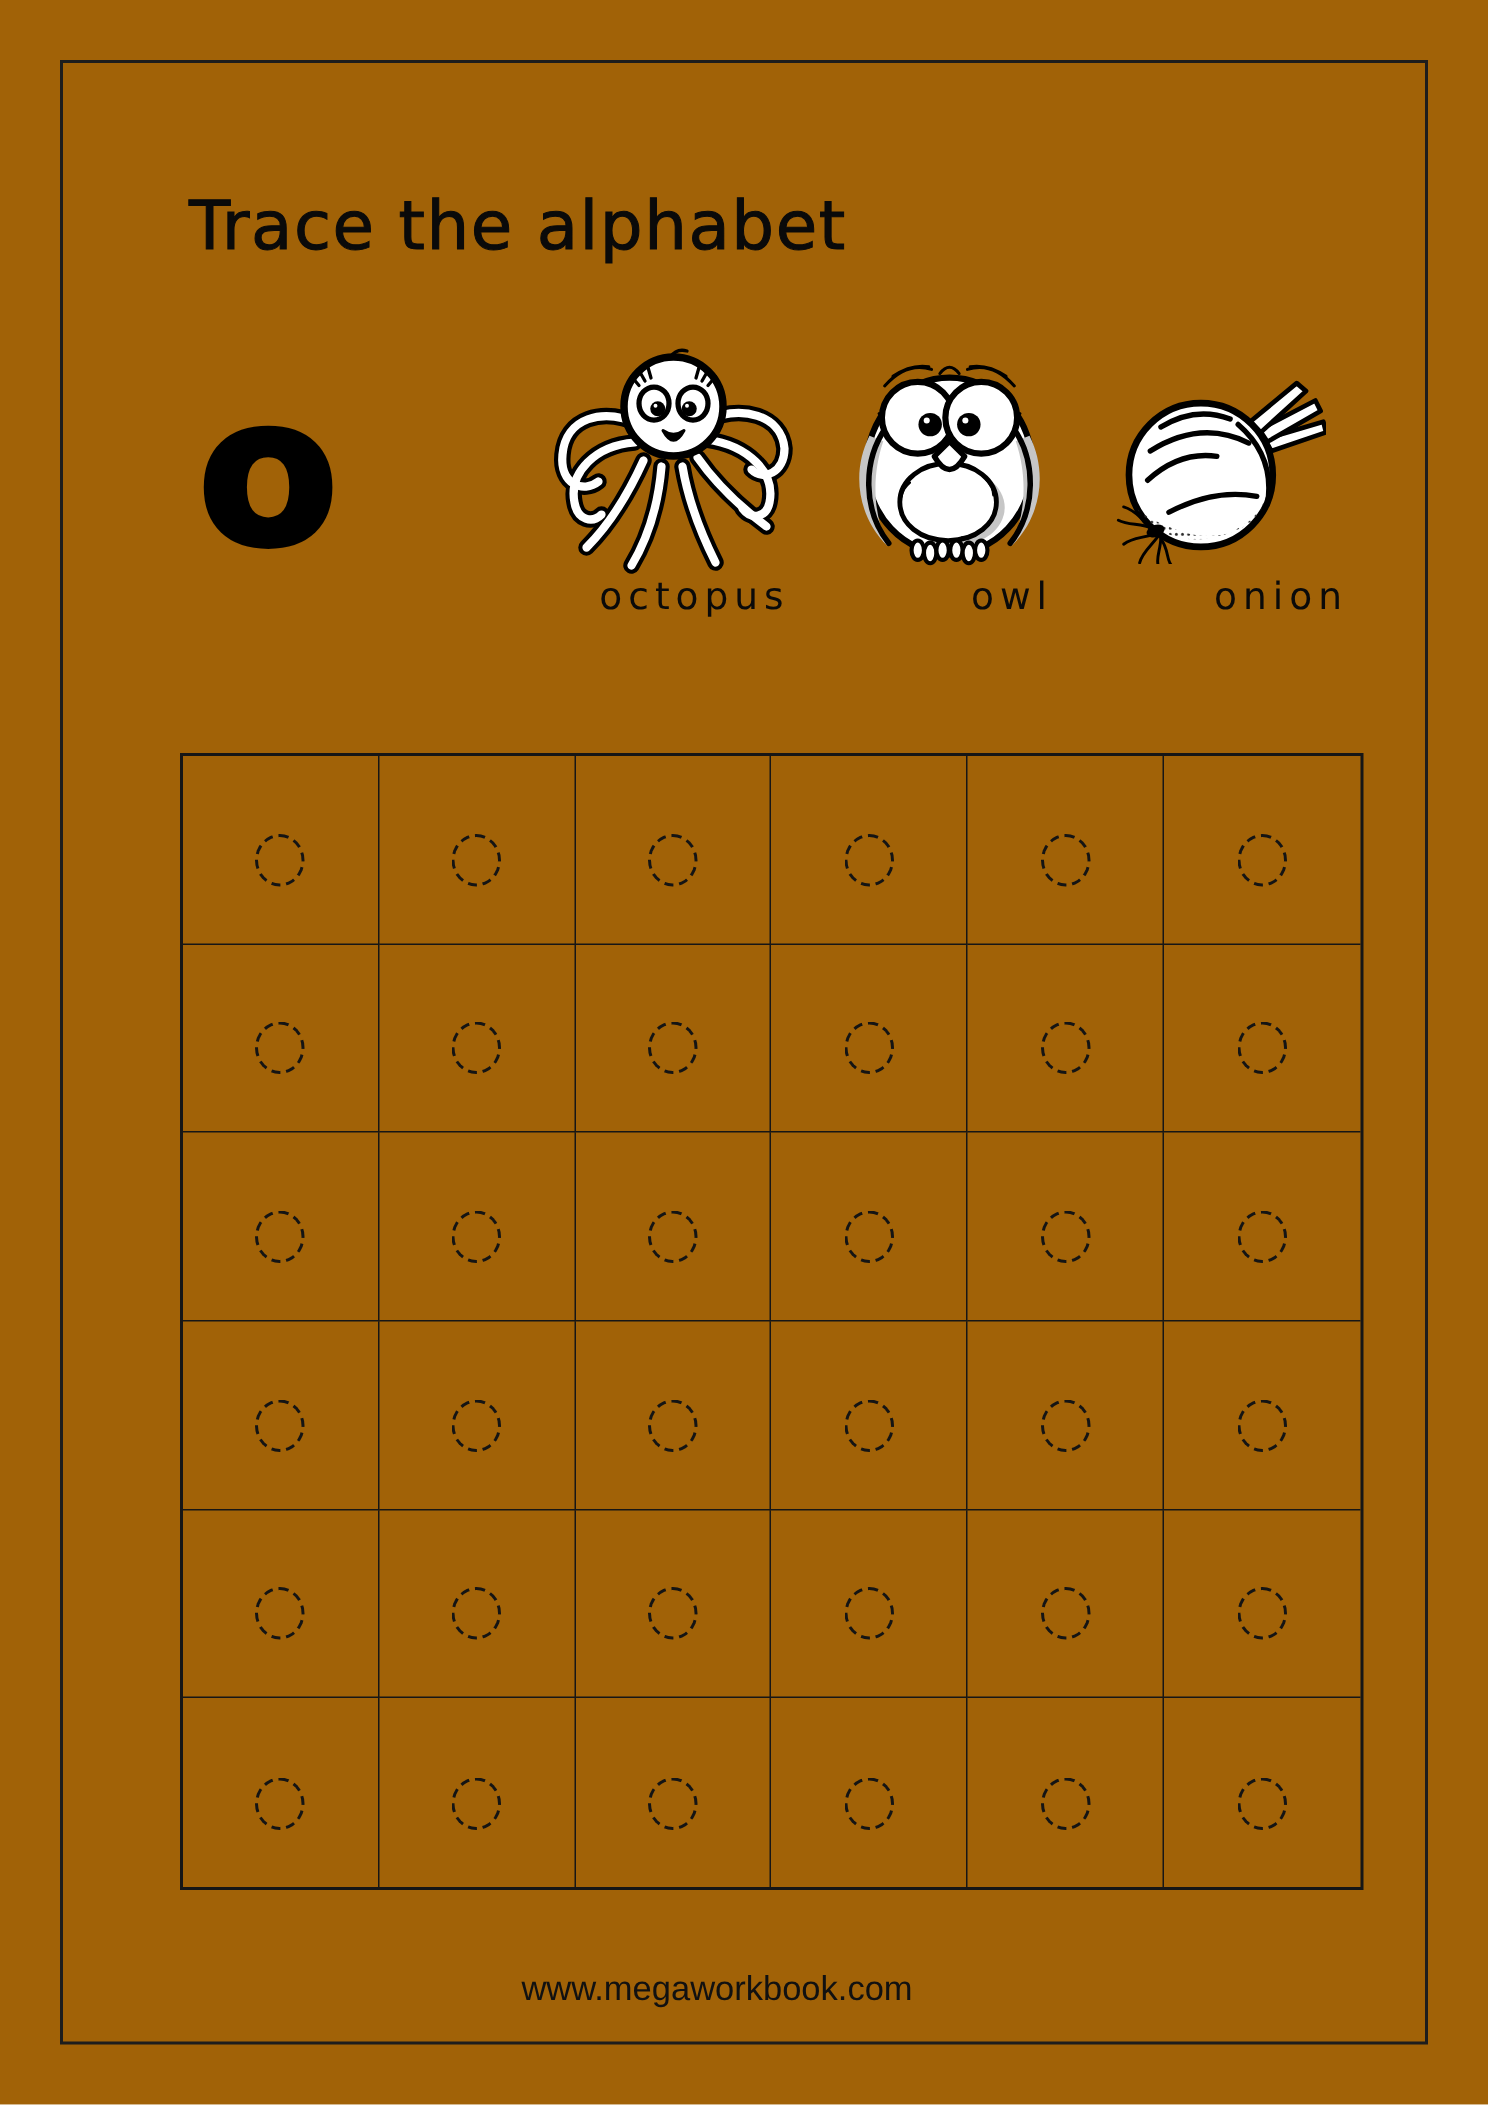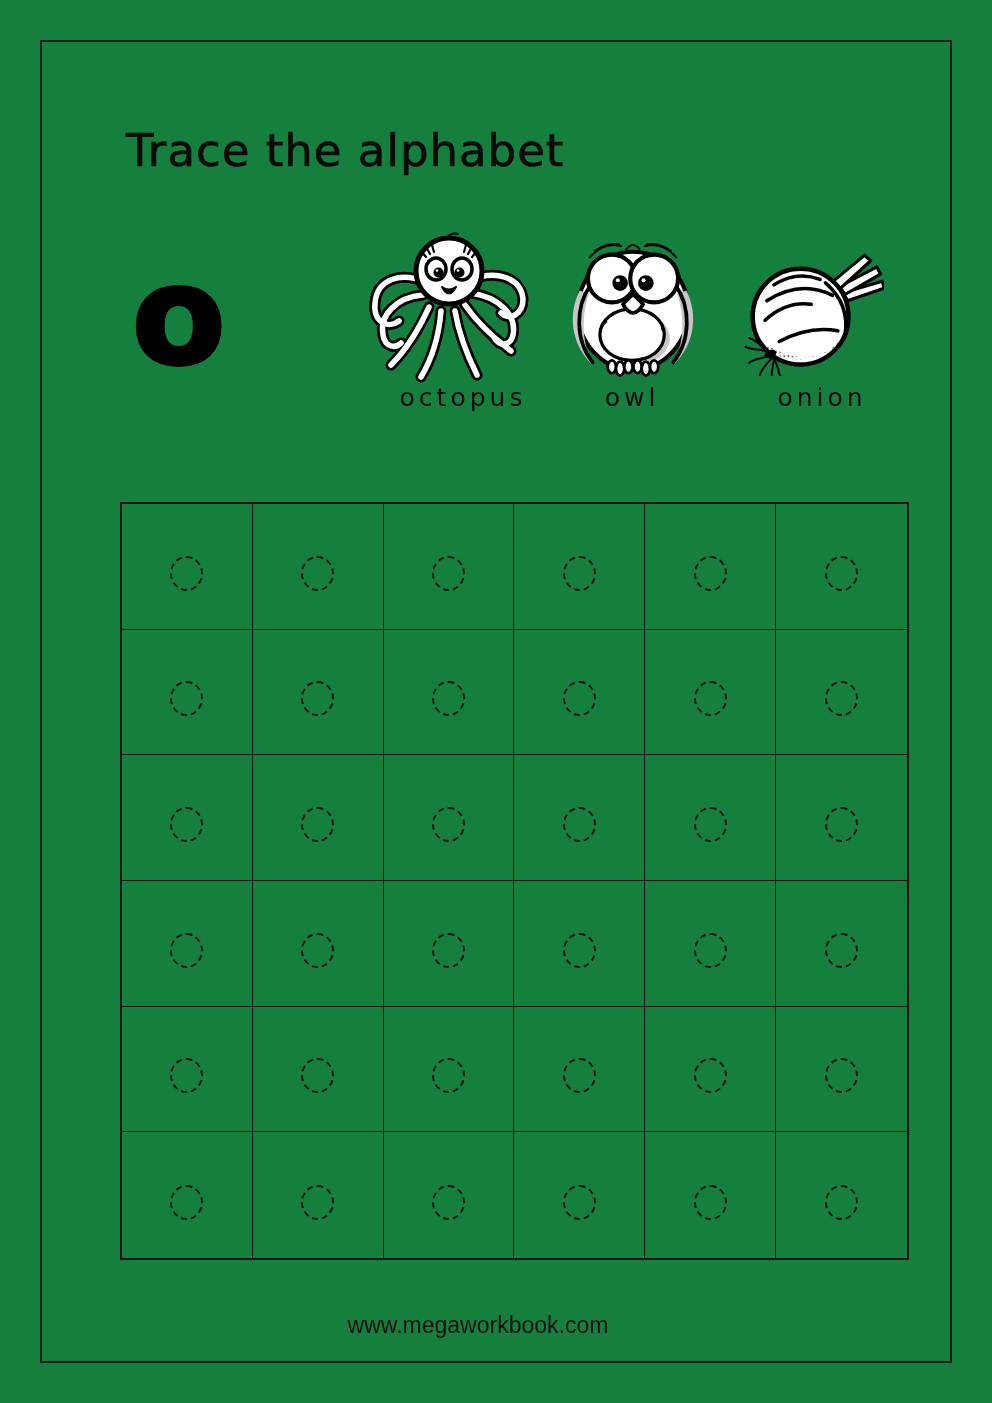--- a/index.html
+++ b/index.html
@@ -1,30 +1,30 @@
 <!DOCTYPE html>
 <html><head>
 <meta charset="utf-8">
 <style>
   html,body{margin:0;padding:0;background:#ffffff;}
-  .page{position:relative;width:992px;height:1403px;background:#15803d;overflow:hidden;
+  .page{position:relative;width:992px;height:1403px;background:#a16207;overflow:hidden;
         font-family:"DejaVu Sans",sans-serif;color:#000;}
   .page-border{position:absolute;left:40px;top:40px;width:908px;height:1319px;
         border:2px solid #1d1d1d;}
   .title{position:absolute;left:126px;top:124px;margin:0;font-size:45px;font-weight:400;
         letter-spacing:1px;color:#0a0a0a;-webkit-text-stroke:0.7px #0a0a0a;}
   .big-letter{position:absolute;left:132px;top:248px;font-size:136px;line-height:1;
         font-weight:bold;-webkit-text-stroke:4px #000;color:#000;}
   .fig{position:absolute;}
   .fig svg{display:block;}
   .fig-label{position:absolute;top:383px;font-size:25px;letter-spacing:4px;text-align:center;
         color:#0a0a0a;}
   .lbl-octopus{left:378px;width:170px;}
-  .lbl-owl{left:562px;width:140px;}
-  .lbl-onion{left:752px;width:140px;}
+  .lbl-owl{left:562px;width:140px;text-align:right;}
+  .lbl-onion{left:784px;width:140px;}
   
   .tb{fill:none;stroke:#000;stroke-width:11;stroke-linecap:round;}
   .tw{fill:none;stroke:#fff;stroke-width:5.5;stroke-linecap:round;}
   .ln{fill:none;stroke:#000;stroke-width:4;stroke-linecap:round;}
   .ln2{fill:none;stroke:#000;stroke-width:2.2;stroke-linecap:round;}
   .trace-grid{position:absolute;left:120px;top:502px;width:789px;height:758px;
         box-sizing:border-box;border:2px solid #161616;display:grid;
         grid-template-columns:repeat(6,1fr);grid-template-rows:repeat(6,1fr);}
   .cell{border-right:1px solid #161616;border-bottom:1px solid #161616;
         display:flex;align-items:center;justify-content:center;}

